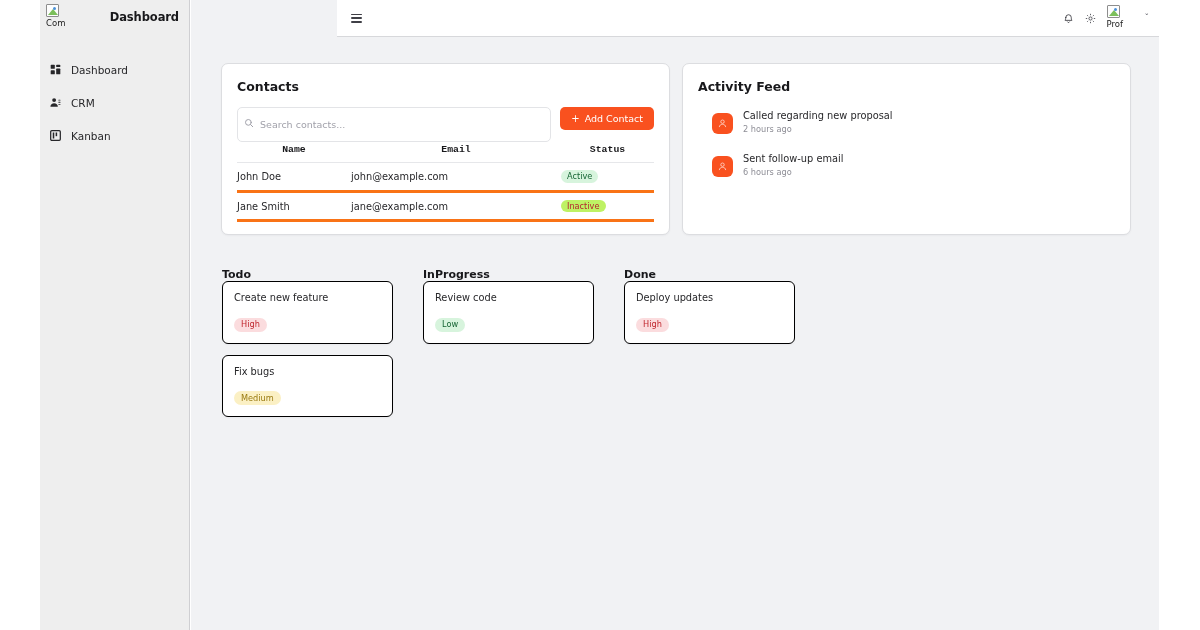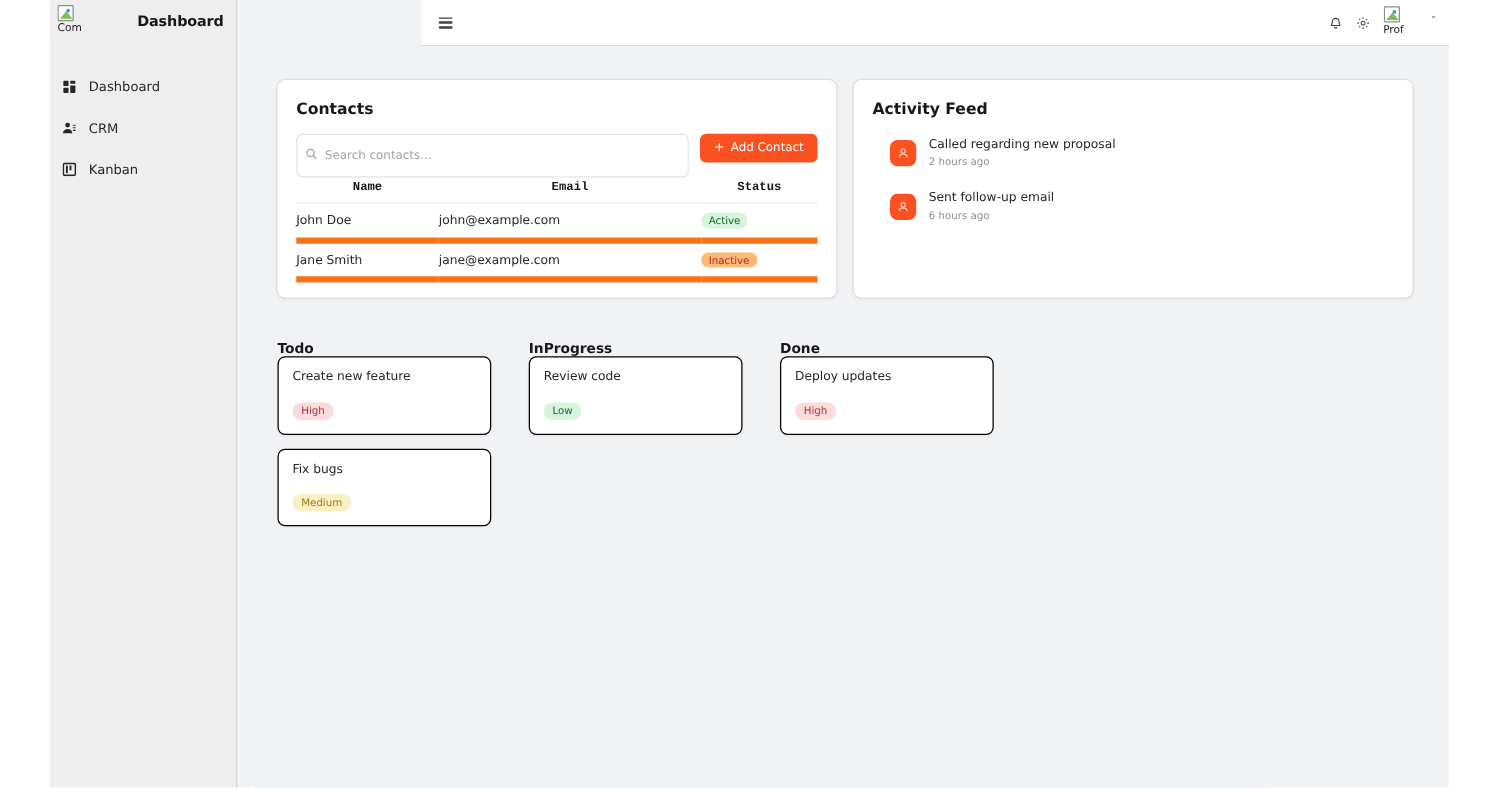--- a/index.html
+++ b/index.html
@@ -145,38 +145,38 @@
   table.contacts th {
     text-align: center;
     font-size: 9.8px; font-weight: 700; color: #18181b;
     padding: 0 0 7px 0;
     border-bottom: 1px solid #e6e7ea;
     font-family: Liberation Mono, monospace;
   }
   table.contacts td {
     font-size: 9.8px; color: #27272a;
     padding: 7px 0 7px 0;
-    border-bottom: 5px solid #f97316;
+    border-bottom: 3px solid #f97316;
     margin-left: 28px;
   }
   .col-name { width: 114px; }
   .col-email { width: 210px; }
   .badge {
     display: inline-block;
     font-size: 8.2px;
     padding: 2px 6px 2.5px 6px;
     border-radius: 9px;
     line-height: 1;
   }
   .badge-active { background: #d7f4dd; color: #166534; }
-  .badge-inactive { background: #fdba74; color: #b4252d; text-align: right; }
+  .badge-inactive { background: #bef264; color: #b4252d; text-align: right; }
 
   
   .activity-list { padding-top: 2px; }
-  .activity-item { display: flex; gap: 10px; align-items: center; margin-bottom: 18px; padding-left: 14px; }
+  .activity-item { display: flex; gap: 10px; align-items: flex-end; margin-bottom: 18px; padding-left: 14px; }
   .activity-item:last-child { margin-bottom: 0; }
   .avatar {
     width: 21px; height: 21px; border-radius: 6px;
     background: #f9511f;
     flex: 0 0 21px;
     display: flex; align-items: center; justify-content: center;
     margin-top: 1px;
   }
   .avatar svg { display: block; }
   .activity-text { padding-top: 1px; }

